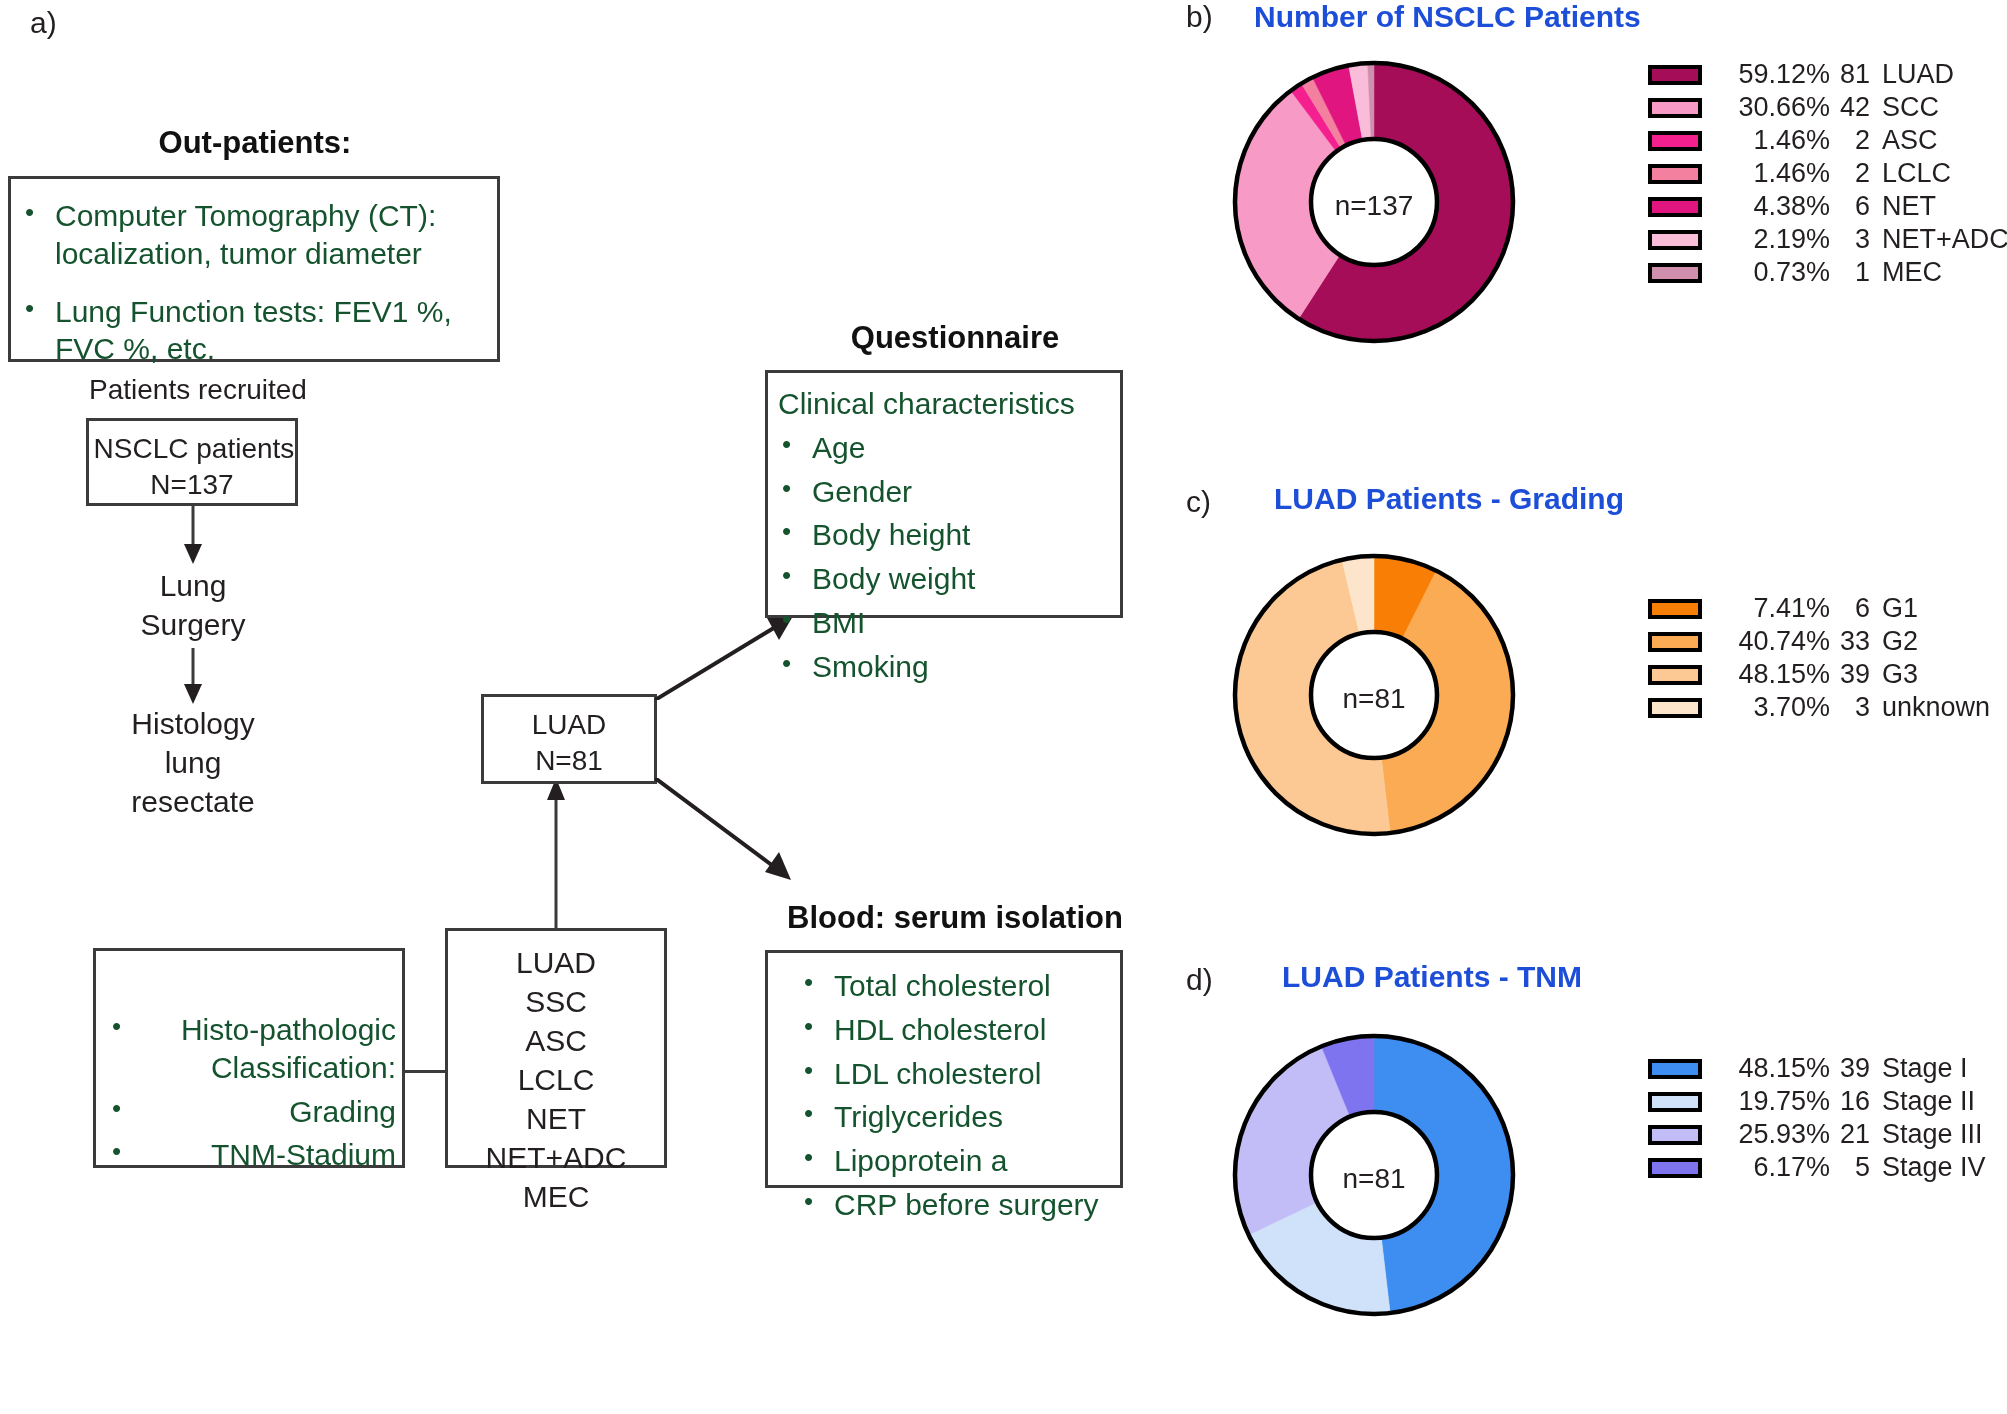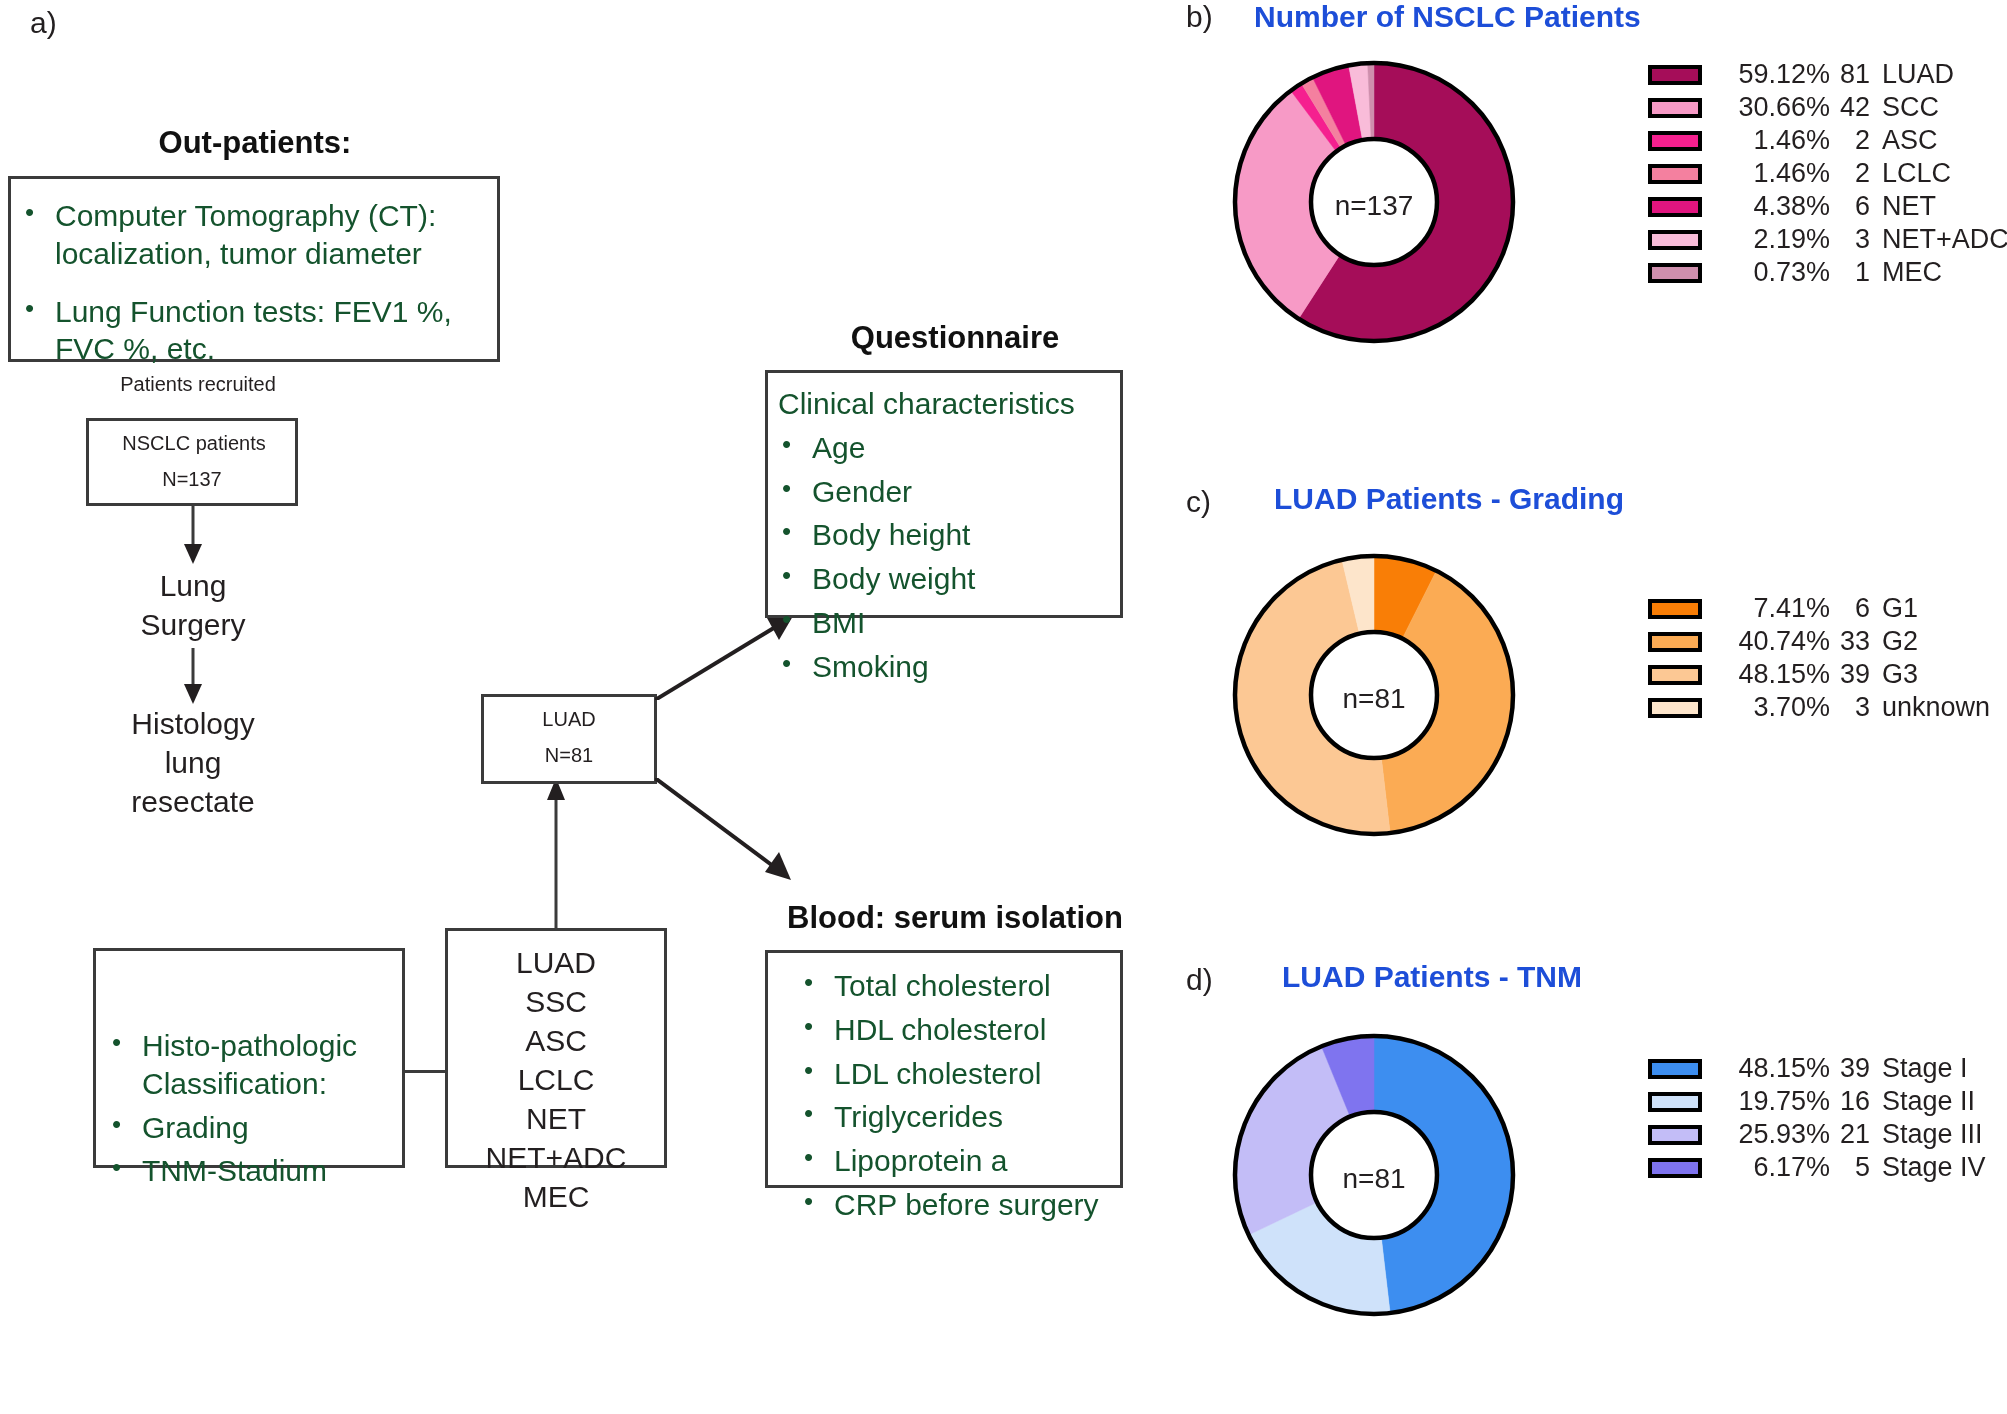--- a/index.html
+++ b/index.html
@@ -2,21 +2,21 @@
 <html><head>
 <meta charset="utf-8">
 <style>
   html,body{margin:0;padding:0;background:#ffffff;}
   body{width:2007px;height:1414px;position:relative;overflow:hidden;
        font-family:"Liberation Sans","DejaVu Sans",sans-serif;color:#231f20;}
   .abs{position:absolute;}
   .panel-letter{font-size:30px;color:#231f20;}
   .box{position:absolute;border:3px solid #3b3b3b;background:#fff;box-sizing:border-box;}
   .hdr{position:absolute;font-weight:bold;font-size:31px;text-align:center;color:#111;}
-  .txt{position:absolute;font-size:20px;color:#231f20;line-height:1.28;}
+  .txt{position:absolute;font-size:28px;color:#231f20;line-height:1.28;}
   .ctr{text-align:center;}
   ul.bl{list-style:none;margin:0;padding:0;}
   ul.bl li{position:relative;padding-left:40px;margin:0 0 6px 0;font-size:30px;line-height:1.26;color:#14532d;}
   ul.bl li:before{content:"\2022";position:absolute;left:10px;top:-1px;font-size:26px;}
   ul.bl li.nb{padding-left:6px;}
   ul.bl li.nb:before{content:"";}
   .stack{position:absolute;text-align:center;font-size:30px;line-height:1.30;color:#231f20;}
   .hline{position:absolute;background:#3b3b3b;height:3px;}
   .chart-title{position:absolute;font-weight:bold;font-size:30px;color:#1d4ed8;white-space:nowrap;}
   .donut-wrap{position:absolute;}
@@ -63,21 +63,21 @@
   <polygon points="15,56 6,36 24,36" fill="#231f20"></polygon>
 </svg>
 
 <div class="stack" style="left:93px;top:704px;width:200px;">
   <div>Histology</div>
   <div>lung</div>
   <div>resectate</div>
 </div>
 
 <div class="box" style="left:93px;top:948px;width:312px;height:220px;">
-  <ul class="bl" style="margin:76px 6px 0 6px;">
+  <ul class="bl" style="margin:60px 6px 0 6px;text-align:right;">
     <li>Histo-pathologic Classification:</li>
     <li>Grading</li>
     <li>TNM-Stadium</li>
   </ul>
 </div>
 
 <div class="hline" style="left:405px;top:1070px;width:40px;"></div>
 
 <div class="box" style="left:445px;top:928px;width:222px;height:240px;">
   <div class="stack" style="left:0;right:0;top:12px;">

